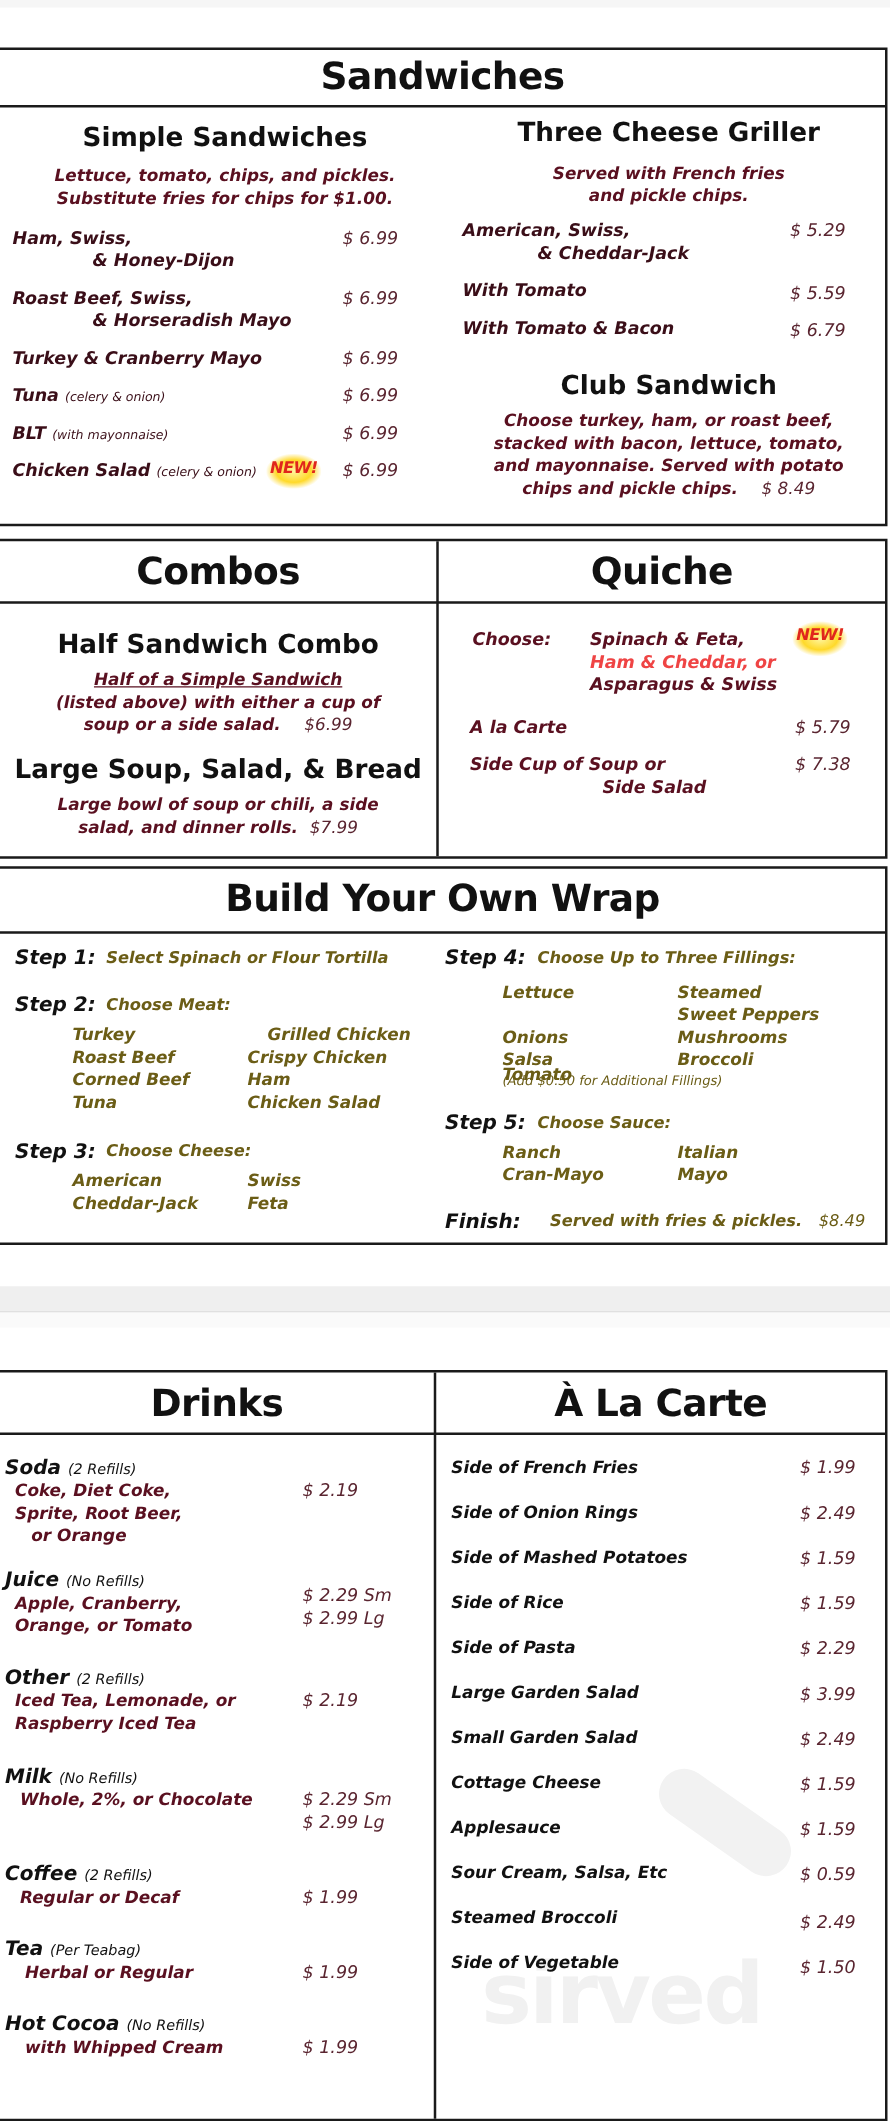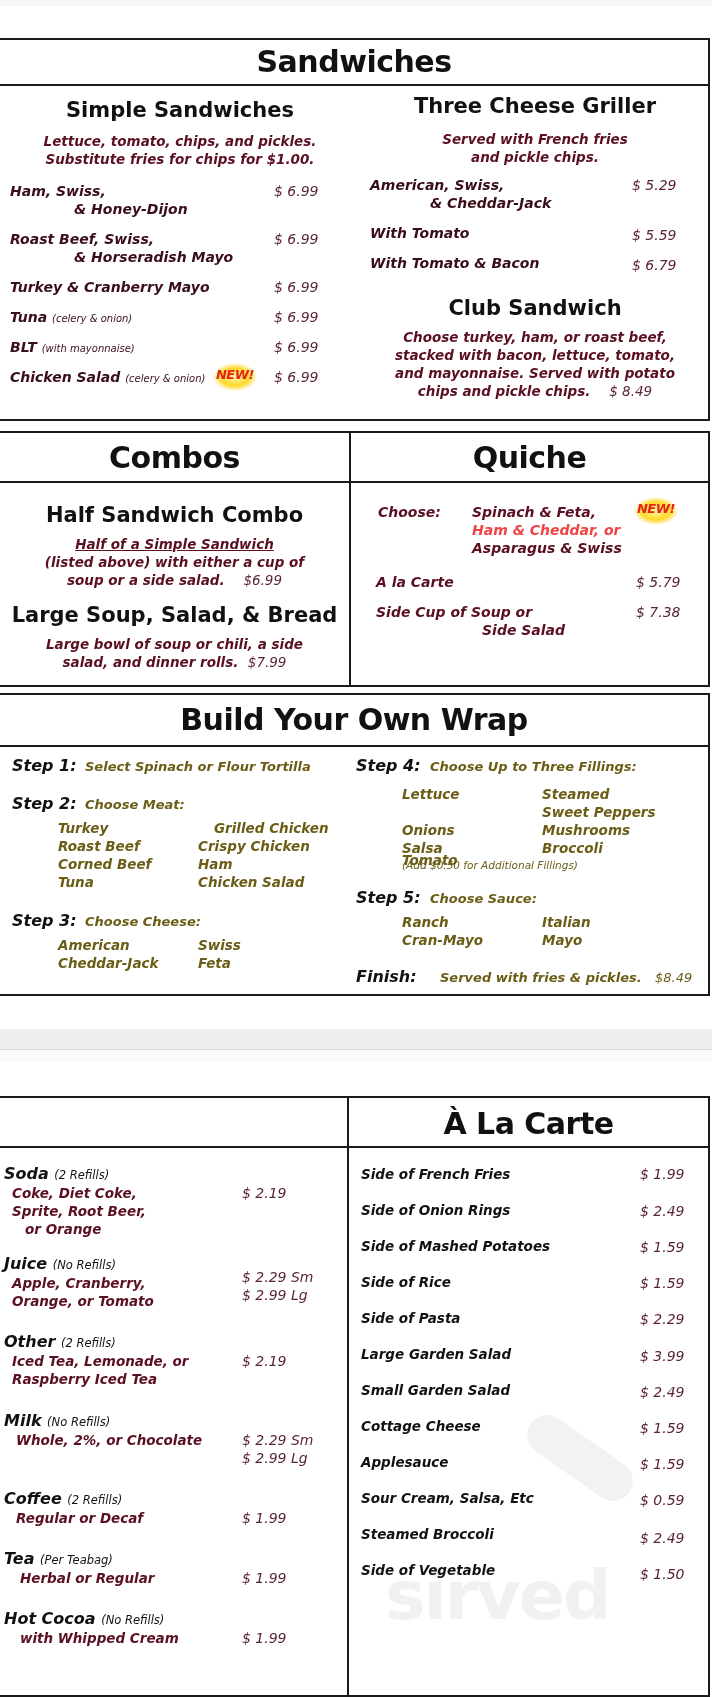--- a/index.html
+++ b/index.html
@@ -182,20 +182,21 @@
 </div>
 
 <div class="gapband" style="top:1029px; height:20px;"></div>
 <div class="gapband" style="top:1049px; height:1px; background:#d8d8d8;"></div>
 <div class="gapband" style="top:1050px; height:12px; background:#fafafa;"></div>
 
 <div class="box" style="left:-2px; top:1096px; width:712px; height:601px;">
   <div class="vr" style="left:347px;"></div>
   <div class="hr" style="top:48px;"></div>
 
+  <div class="box-title" style="position:absolute; left:0; width:347px; top:8px;">Drinks</div>
   <div class="box-title" style="position:absolute; left:349px; width:359px; top:8px;">À La Carte</div>
 
   <div class="fork" style="left:520px; top:340px;"></div>
   <div class="watermark" style="left:385px; top:458px;">sirved</div>
 
   <div class="drink-name" style="left:4px; top:66px;"><span>Soda</span> <span class="note">(2 Refills)</span></div>
   <div class="drink-desc" style="left:12px; top:86px;">Coke, Diet Coke,</div>
   <div class="drink-desc" style="left:12px; top:104px;">Sprite, Root Beer,</div>
   <div class="drink-desc" style="left:25px; top:122px;">or Orange</div>
   <div class="drink-price" style="left:242px; top:86px;">$ 2.19</div>

